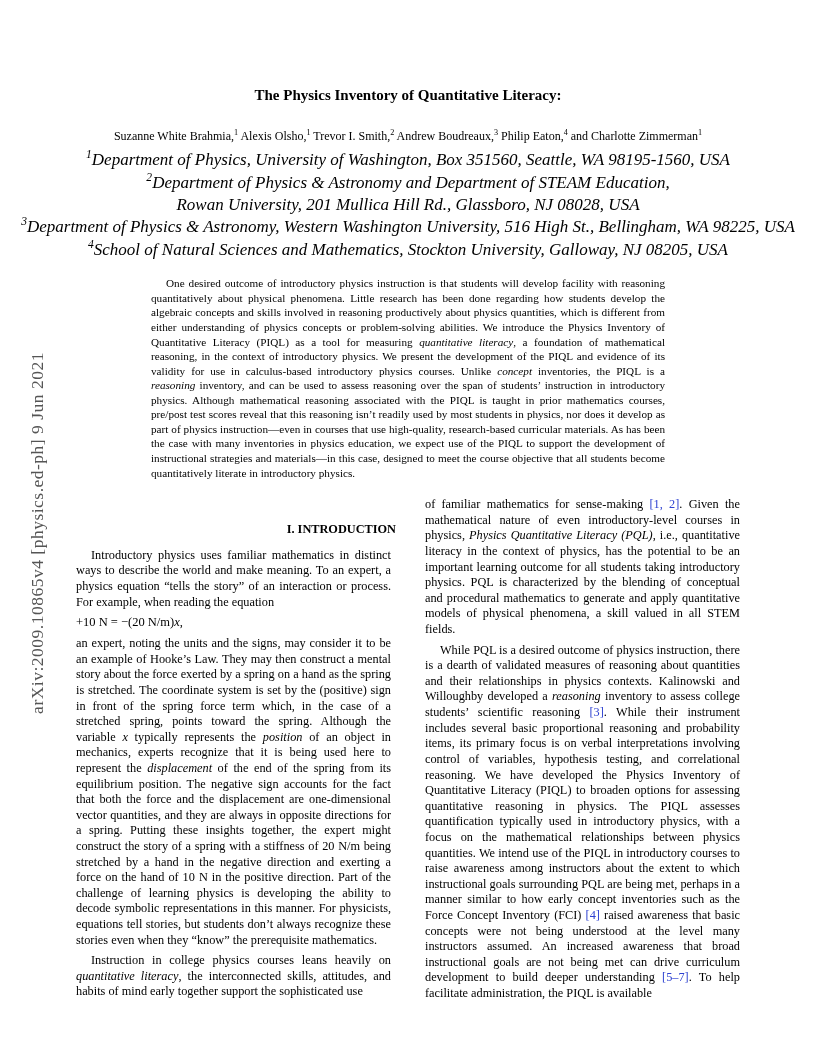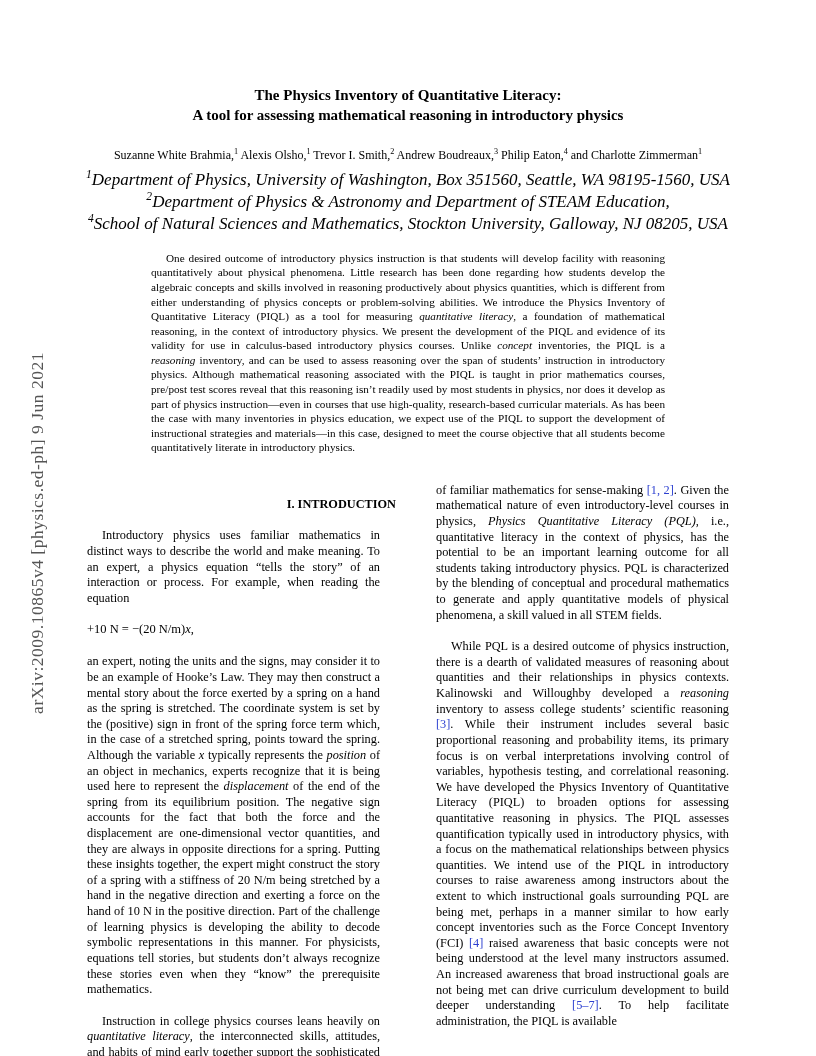--- a/index.html
+++ b/index.html
@@ -63,21 +63,21 @@
     hyphens: auto;
     -webkit-hyphens: auto;
   }
   .section-heading {
     text-align: right;
     font-weight: bold;
     font-size: 12.3px;
     margin: 30px 0 10px;
     hyphens: none;
   }
-  .col p { margin: 16px; }
+  .col p { margin: 5px; }
   .col p.indent { text-indent: 15px; }
   .equation {
     text-align: left;
     text-indent: 0;
     margin: 9px 0 9px;
     font-size: 12.5px;
   }
   .it { font-style: italic; }
   .sup { font-size: 0.68em; vertical-align: super; line-height: 0; }
   .cite { color: var(--cite-color, #2b3fd0); }
@@ -85,26 +85,27 @@
 </head>
 <body>
 
 <div class="page">
 
   <div class="arxiv-watermark">arXiv:2009.10865v4  [physics.ed-ph]  9 Jun 2021</div>
 
   <header>
     <h1 class="paper-title">
       <span>The Physics Inventory of Quantitative Literacy:</span><br>
-      <span>A tool for assessing mathematical reasoning in introductory physics</span>
     </h1>
     <div class="authors-line"><span>Suzanne White Brahmia,</span><span class="sup">1</span><span> Alexis Olsho,</span><span class="sup">1</span><span> Trevor I. Smith,</span><span class="sup">2</span><span> Andrew Boudreaux,</span><span class="sup">3</span><span> Philip Eaton,</span><span class="sup">4</span><span> and Charlotte Zimmerman</span><span class="sup">1</span></div>
     <div class="affiliations">
       <div><span class="sup">1</span><span>Department of Physics, University of Washington, Box 351560, Seattle, WA 98195-1560, USA</span></div>
       <div><span class="sup">2</span><span>Department of Physics &amp; Astronomy and Department of STEAM Education,</span></div>
+      <div><span>Rowan University, 201 Mullica Hill Rd., Glassboro, NJ 08028, USA</span></div>
+      <div><span class="sup">3</span><span>Department of Physics &amp; Astronomy, Western Washington University, 516 High St., Bellingham, WA 98225, USA</span></div>
       <div><span class="sup">4</span><span>School of Natural Sciences and Mathematics, Stockton University, Galloway, NJ 08205, USA</span></div>
     </div>
   </header>
 
   <div class="abstract">
     <p><span>One desired outcome of introductory physics instruction is that students will develop facility with reasoning quantitatively about physical phenomena. Little research has been done regarding how students develop the algebraic concepts and skills involved in reasoning productively about physics quantities, which is different from either understanding of physics concepts or problem-solving abilities. We introduce the Physics Inventory of Quantitative Literacy (PIQL) as a tool for measuring </span><span class="it">quantitative literacy</span><span>, a foundation of mathematical reasoning, in the context of introductory physics. We present the development of the PIQL and evidence of its validity for use in calculus-based introductory physics courses. Unlike </span><span class="it">concept</span><span> inventories, the PIQL is a </span><span class="it">reasoning</span><span> inventory, and can be used to assess reasoning over the span of students’ instruction in introductory physics. Although mathematical reasoning associated with the PIQL is taught in prior mathematics courses, pre/post test scores reveal that this reasoning isn’t readily used by most students in physics, nor does it develop as part of physics instruction—even in courses that use high-quality, research-based curricular materials. As has been the case with many inventories in physics education, we expect use of the PIQL to support the development of instructional strategies and materials—in this case, designed to meet the course objective that all students become quantitatively literate in introductory physics.</span></p>
   </div>
 
   <div class="columns">
 

